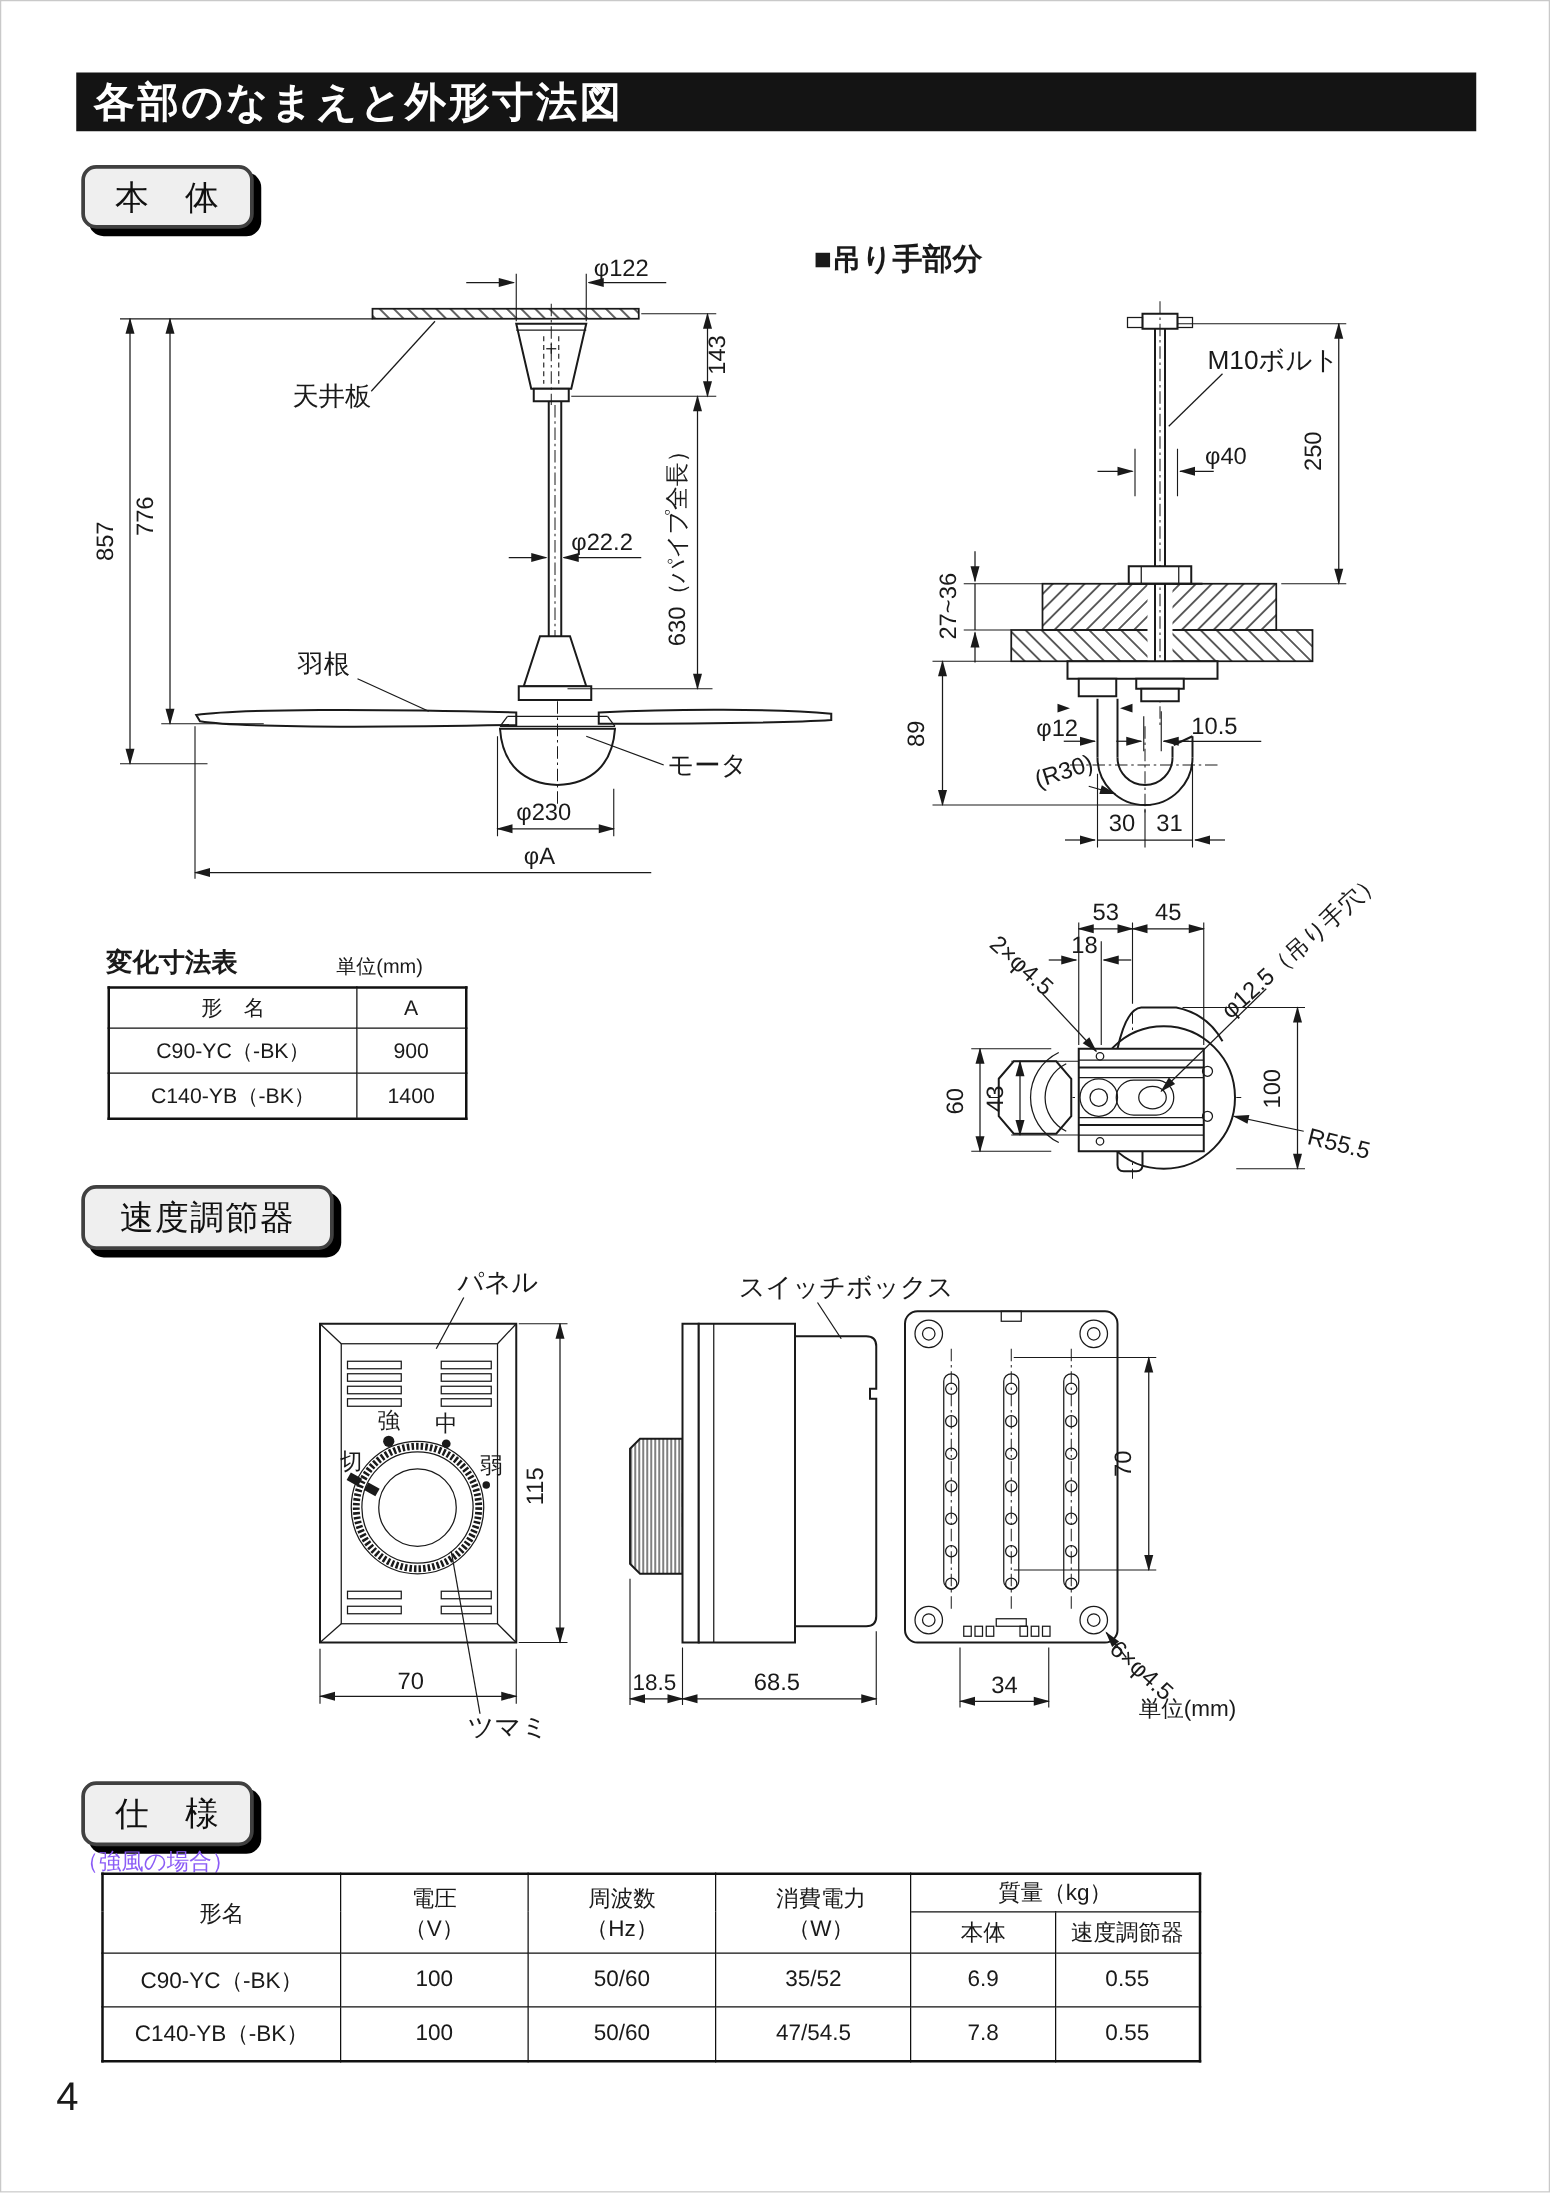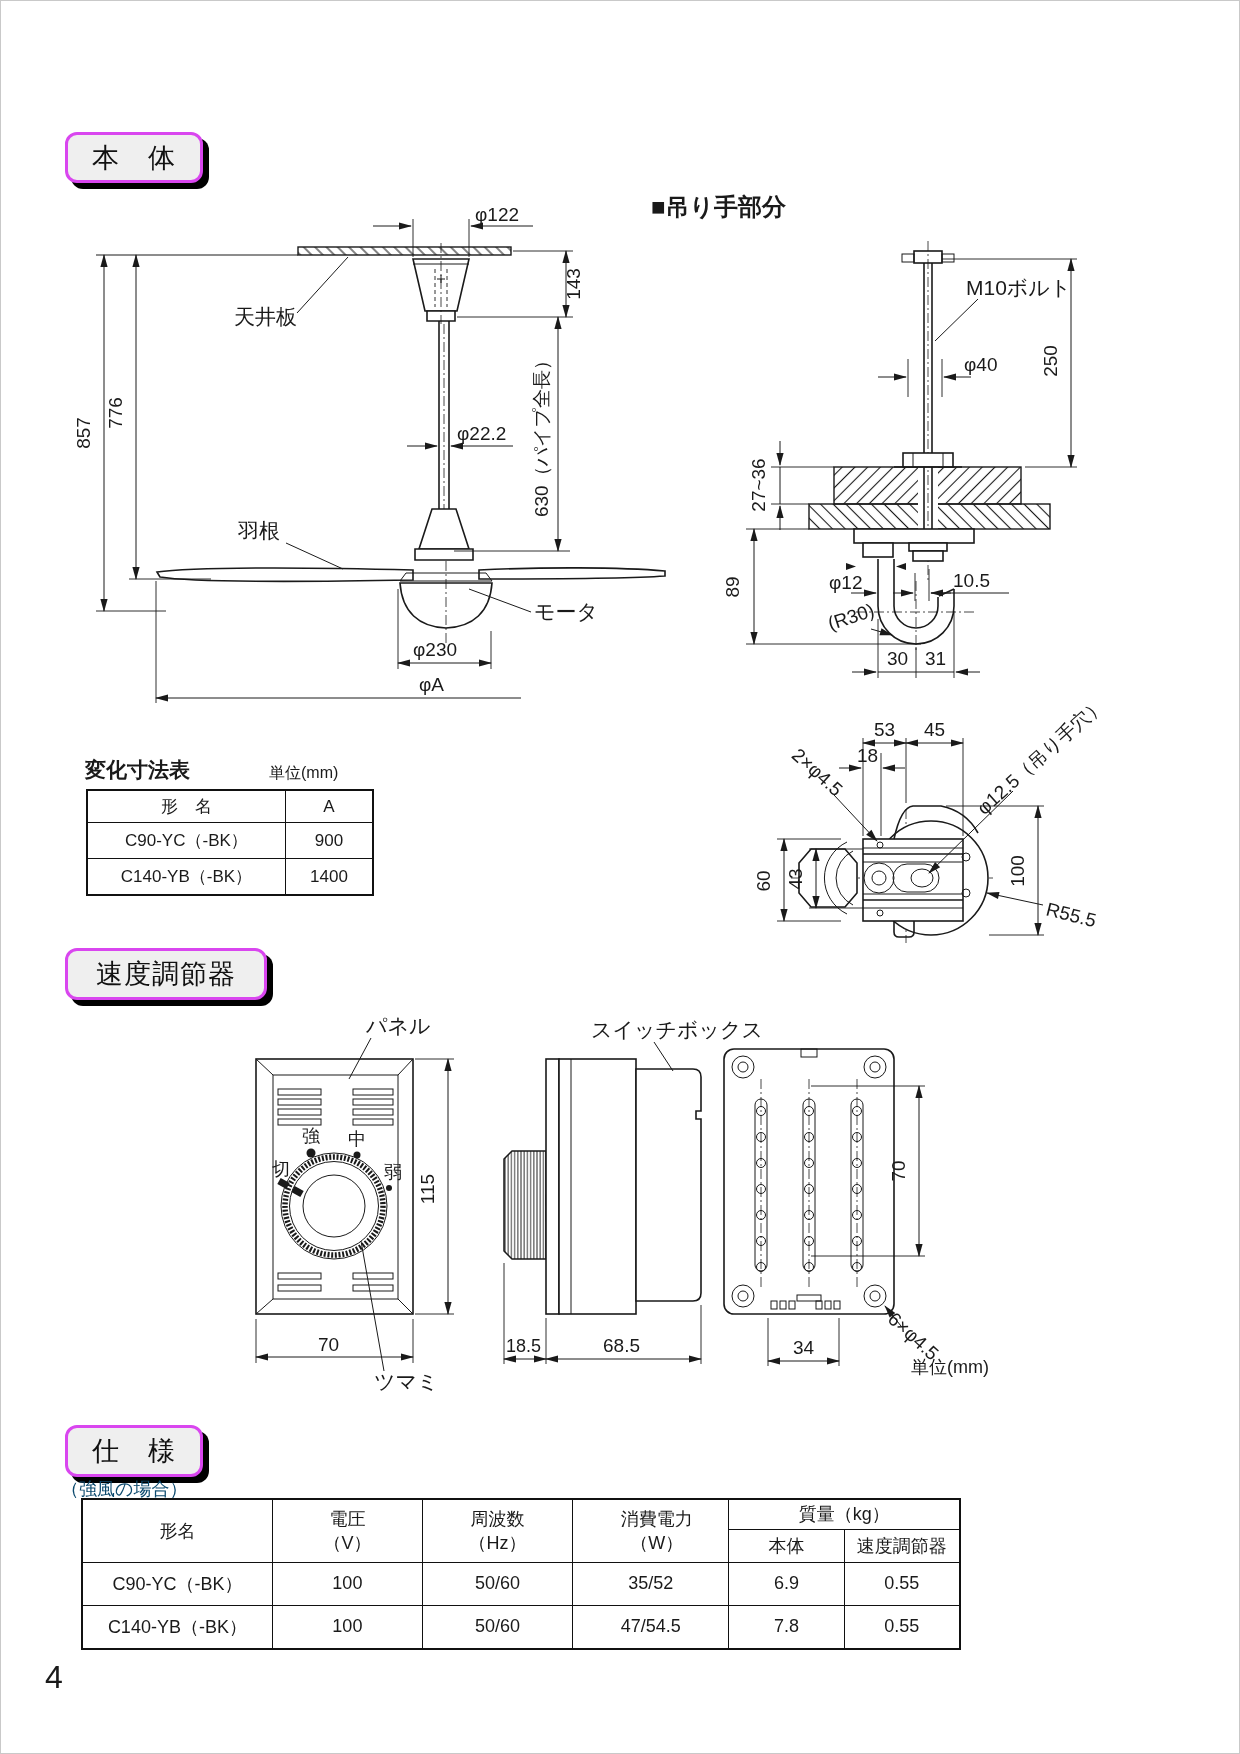--- a/index.html
+++ b/index.html
@@ -2,21 +2,21 @@
 <html><head>
 <meta charset="utf-8">
 <style>
   html,body{margin:0;padding:0;background:#e8e8e8;}
   .page{position:relative;width:1240px;height:1754px;background:#ffffff;
         font-family:"Liberation Sans","DejaVu Sans",sans-serif;color:#1a1a1a;
         border:1px solid #c9c9c9;box-sizing:border-box;overflow:hidden;}
   .abs{position:absolute;}
   .titlebar{left:60px;top:57px;width:1120px;height:47px;background:#141414;color:#fff;
             font-size:33px;font-weight:bold;line-height:47px;padding-left:14px;box-sizing:border-box;letter-spacing:2px;}
-  .badge{border:3px solid #d946ef;border-radius:12px;background:#efefef;color:#111;
+  .badge{border:3px solid #404040;border-radius:12px;background:#efefef;color:#111;
          box-shadow:6px 6px 0 #000;display:flex;align-items:center;justify-content:center;
          font-size:27px;font-weight:500;letter-spacing:1px;}
   svg{position:absolute;overflow:visible;}
   svg text{font-family:"Liberation Sans","DejaVu Sans",sans-serif;fill:#1a1a1a;}
   .dt{font-size:19px;}
   .dts{font-size:18px;}
   .lbl{font-size:21px;}
   .ln{stroke:#1a1a1a;stroke-width:1;fill:none;}
   .ln2{stroke:#1a1a1a;stroke-width:1.6;fill:none;}
   .ext{stroke:#1a1a1a;stroke-width:0.9;fill:none;}
@@ -28,28 +28,29 @@
   .sizetab th,.sizetab td{border:1.3px solid #111;text-align:center;padding:0;}
   .sizetab{border:2.5px solid #111;}
   .sizetab th{height:31px;font-weight:500;}
   .sizetab td{height:35px;}
   .spectab{width:880px;font-size:18px;}
   .spectab{border:2.5px solid #111;}
   .spectab th,.spectab td{border:1.4px solid #111;text-align:center;font-weight:400;padding:0;}
   .spectab .h1{height:30px;}
   .spectab .h2{height:33px;}
   .spectab td{height:42px;}
-  .note{font-size:18px;color:#0c4a6e;}
+  .note{font-size:18px;color:#8b5cf6;}
   .pagenum{font-size:32px;}
 </style>
 </head>
 <body>
 
 <div class="page">
 
+  <div class="abs titlebar">各部のなまえと外形寸法図</div>
 
   <div class="abs badge" style="left:64px;top:131px;width:132px;height:45px;">本　体</div>
   <div class="abs badge" style="left:64px;top:947px;width:196px;height:46px;">速度調節器</div>
   <div class="abs badge" style="left:64px;top:1424px;width:132px;height:46px;">仕　様</div>
 
   <div class="abs" style="left:650px;top:190px;font-size:24px;font-weight:600;">■吊り手部分</div>
 
   <svg style="left:60px;top:190px;" width="620" height="520" viewBox="0 0 620 520">
     <defs>
       <marker id="arr1" markerWidth="14" markerHeight="10" refX="13" refY="5" orient="auto-start-reverse" markerUnits="userSpaceOnUse">

